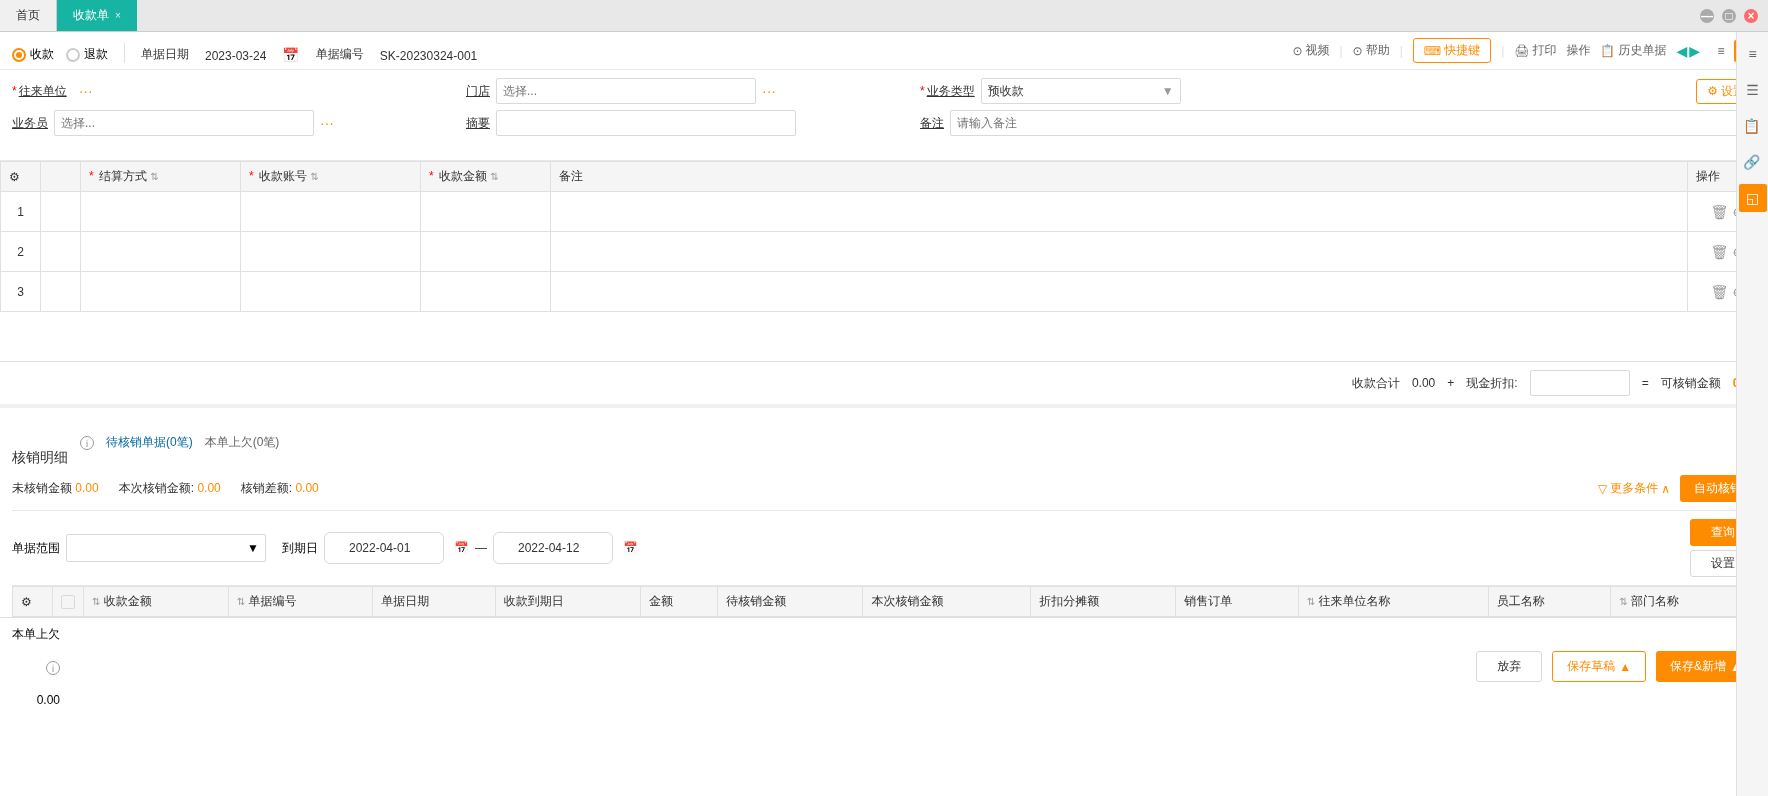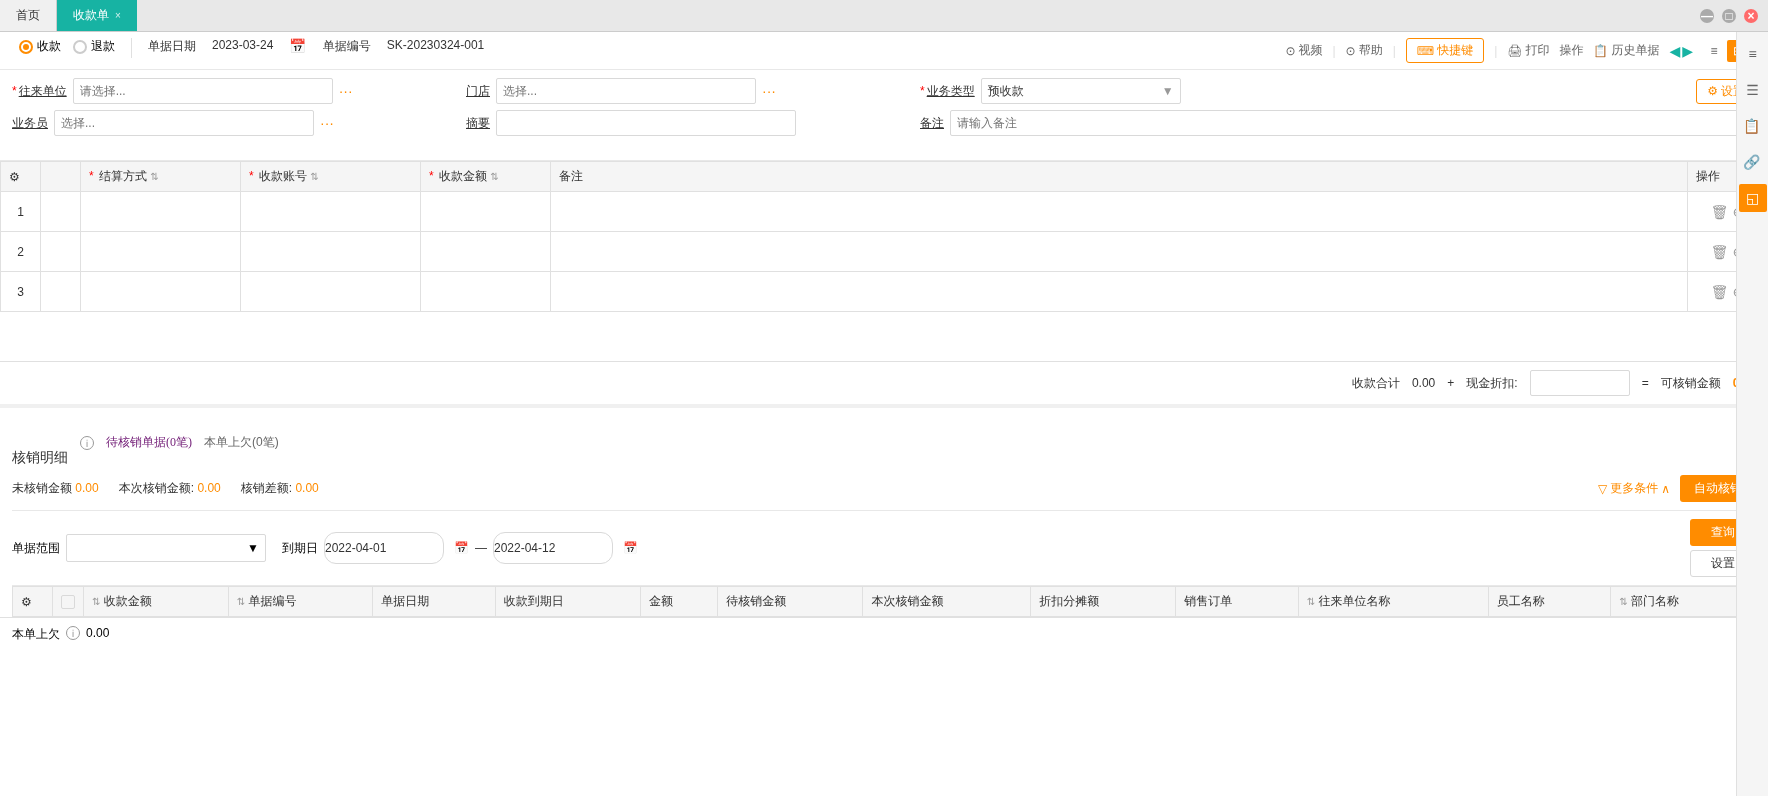--- a/index.html
+++ b/index.html
@@ -51,22 +51,22 @@
     .main-content {
       background: #fff;
       height: calc(796px - 32px);
       display: flex;
       flex-direction: column;
       overflow: hidden;
     }
 
     
     .toolbar {
-      display: flex; align-items: flex-start;
-      padding: 6px 19px;
+      display: flex; align-items: flex-end;
+      padding: 6px 12px;
       background: #fff;
       border-bottom: 1px solid #e8e8e8;
       gap: 16px;
       flex-shrink: 0;
     }
     .radio-group { display: flex; gap: 12px; align-items: center; }
     .radio-item { display: flex; align-items: center; gap: 4px; cursor: pointer; }
     .radio-circle {
       width: 14px; height: 14px; border-radius: 50%;
       border: 2px solid #ccc; background: #fff;
@@ -172,21 +172,21 @@
       display: flex; align-items: center; gap: 12px;
       margin-bottom: 8px;
     }
     .section-title { font-size: 14px; font-weight: normal; color: #333; margin-top: 31px; }
     .section-info-icon {
       width: 14px; height: 14px; border-radius: 50%;
       border: 1px solid #999; color: #999;
       display: flex; align-items: center; justify-content: center;
       font-size: 10px; cursor: pointer;
     }
-    .tab-link { color: #701a75; cursor: pointer; font-family: Liberation Serif, serif; }
+    .tab-link { color: #0369a1; cursor: pointer; }
     .tab-link-normal { color: #666; cursor: pointer; }
     .stats-row {
       display: flex; align-items: center; gap: 20px;
       margin-bottom: 8px;
     }
     .stat-item { color: #333; }
     .stat-value { color: #ff8c00; }
     .filter-btn {
       display: flex; align-items: center; gap: 3px;
       color: #ff8c00; cursor: pointer;
@@ -202,21 +202,21 @@
       margin-bottom: 0;
     }
     .search-field { display: flex; align-items: center; gap: 6px; }
     .search-select {
       width: 200px; height: 28px; border: 1px solid #d9d9d9;
       border-radius: 2px; padding: 0 6px; display: flex; align-items: center;
       justify-content: space-between; cursor: pointer; background: #fff;
     }
     .date-input {
       width: 120px; height: 32px; border: 1px solid #d9d9d9;
-      border-radius: 12px; padding: 0 0; color: #333;
+      border-radius: 6px; padding: 0 24px; color: #333;
     }
     .date-separator { color: #333; }
     .calendar-icon { color: #17b3a3; cursor: pointer; margin-left: 4px; }
     .search-right { margin-left: auto; display: flex; flex-direction: column; gap: 4px; }
     .query-btn {
       background: #ff8c00; color: #fff; border: none;
       padding: 5px 20px; border-radius: 3px; cursor: pointer;
     }
     .settings-btn {
       background: #fff; border: 1px solid #d9d9d9;
@@ -234,21 +234,21 @@
 
     
     .footer {
       display: flex; align-items: center;
       padding: 8px 12px;
       background: #fff;
       border-top: 1px solid #e0e0e0;
       flex-shrink: 0;
       justify-content: space-between;
     }
-    .footer-left { display: flex; align-items: flex-start; gap: 6px; }
+    .footer-left { display: flex; align-items: flex-end; gap: 18px; flex-direction: column; }
     .footer-info-icon {
       width: 14px; height: 14px; border-radius: 50%;
       border: 1px solid #999; color: #999;
       display: flex; align-items: center; justify-content: center;
       font-size: 10px;
     }
     .footer-right { display: flex; gap: 10px; }
     .btn-discard {
       background: #fff; border: 1px solid #d9d9d9;
       color: #333; padding: 6px 20px; border-radius: 3px; cursor: pointer;
@@ -368,21 +368,20 @@
       </div>
     </div>
   </div>
 
   <div class="form-section">
     <div class="form-row">
 
       <div class="form-field" style="max-width: 430px;">
         <span class="required-star">*</span>
         <span class="form-field-label">往来单位</span>
-        <input class="form-input" type="text" style="max-width: 260px;" placeholder="请选择...">
         <span class="more-btn">···</span>
       </div>
       <div class="field-separator"></div>
 
       <div class="form-field" style="max-width:430px;">
         <span class="form-field-label">门店</span>
         <input class="form-input" type="text" style="max-width: 260px;" placeholder="选择...">
         <span class="more-btn">···</span>
       </div>
       <div class="field-separator"></div>
@@ -628,20 +627,33 @@
       </table>
     </div>
   </div>
 
   <div class="footer">
     <div class="footer-left">
       <span>本单上欠</span>
       <div class="footer-info-icon">ℹ</div>
       <span>0.00</span>
     </div>
+    <div class="footer-right">
+      <button class="btn-discard">
+        <span>放弃</span>
+      </button>
+      <button class="btn-save-draft">
+        <span>保存草稿</span>
+        <span>▲</span>
+      </button>
+      <button class="btn-save-new">
+        <span>保存&amp;新增</span>
+        <span>▲</span>
+      </button>
+    </div>
   </div>
 </div>
 
 <div class="right-sidebar">
   <div class="sidebar-icon">≡</div>
   <div class="sidebar-icon">☰</div>
   <div class="sidebar-icon">📋</div>
   <div class="sidebar-icon">🔗</div>
   <div class="sidebar-icon active">◱</div>
 </div>

